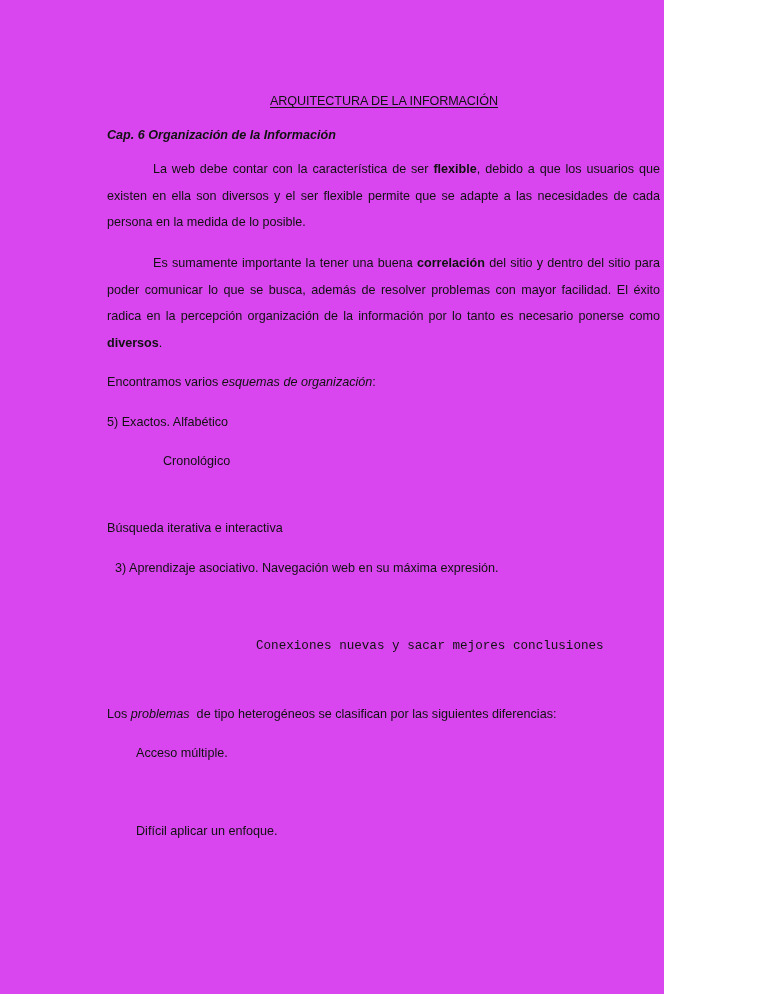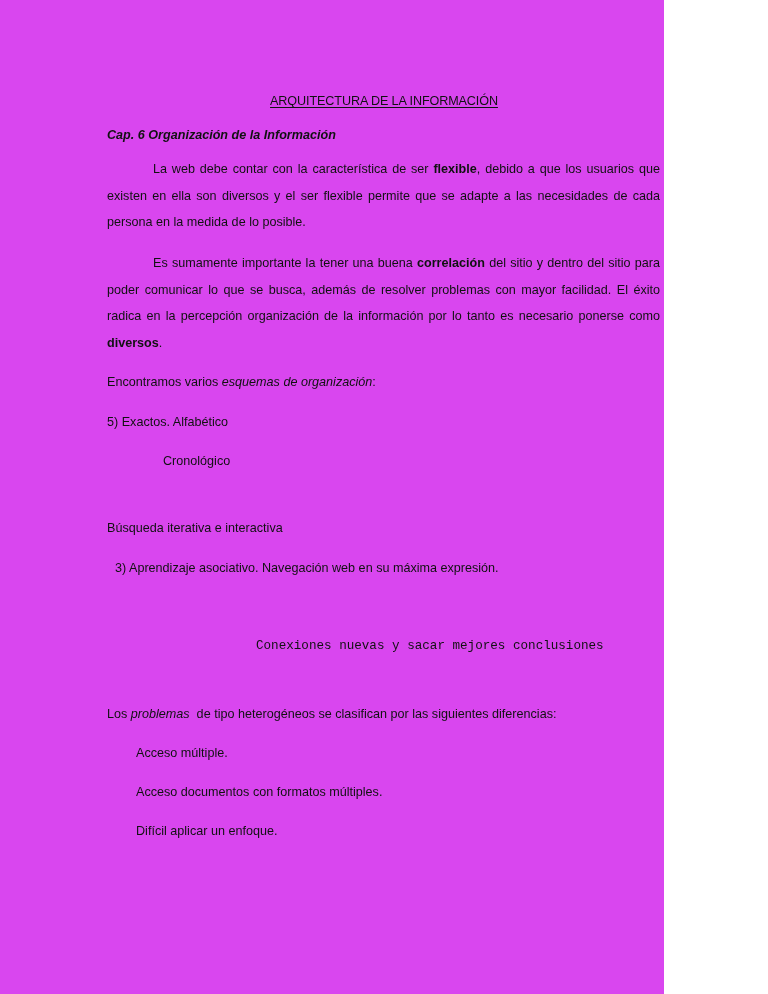--- a/index.html
+++ b/index.html
@@ -95,16 +95,15 @@
   <div class="plain ind1" style="top:453px;">Cronológico</div>
 
   <div class="plain" style="top:520px;">Búsqueda iterativa e interactiva</div>
 
   <div class="plain" style="top:560px;margin-left:8px;">3) Aprendizaje asociativo. Navegación web en su máxima expresión.</div>
   <div class="plain ind2" style="top:638px;font-family:Liberation Mono, monospace;">Conexiones nuevas y sacar mejores conclusiones</div>
 
   <div class="plain" style="top:706px; white-space:pre;"><span>Los </span><i>problemas</i><span>  de tipo heterogéneos se clasifican por las siguientes diferencias:</span></div>
 
   <div class="plain ind3" style="top:745px;">Acceso múltiple.</div>
-  <div class="plain ind3" style="top:784px;">Acceso documentos con formatos múltiples.</div>
   <div class="plain ind3" style="top:823px;">Difícil aplicar un enfoque.</div>
 
 </div>
 
 </body></html>

